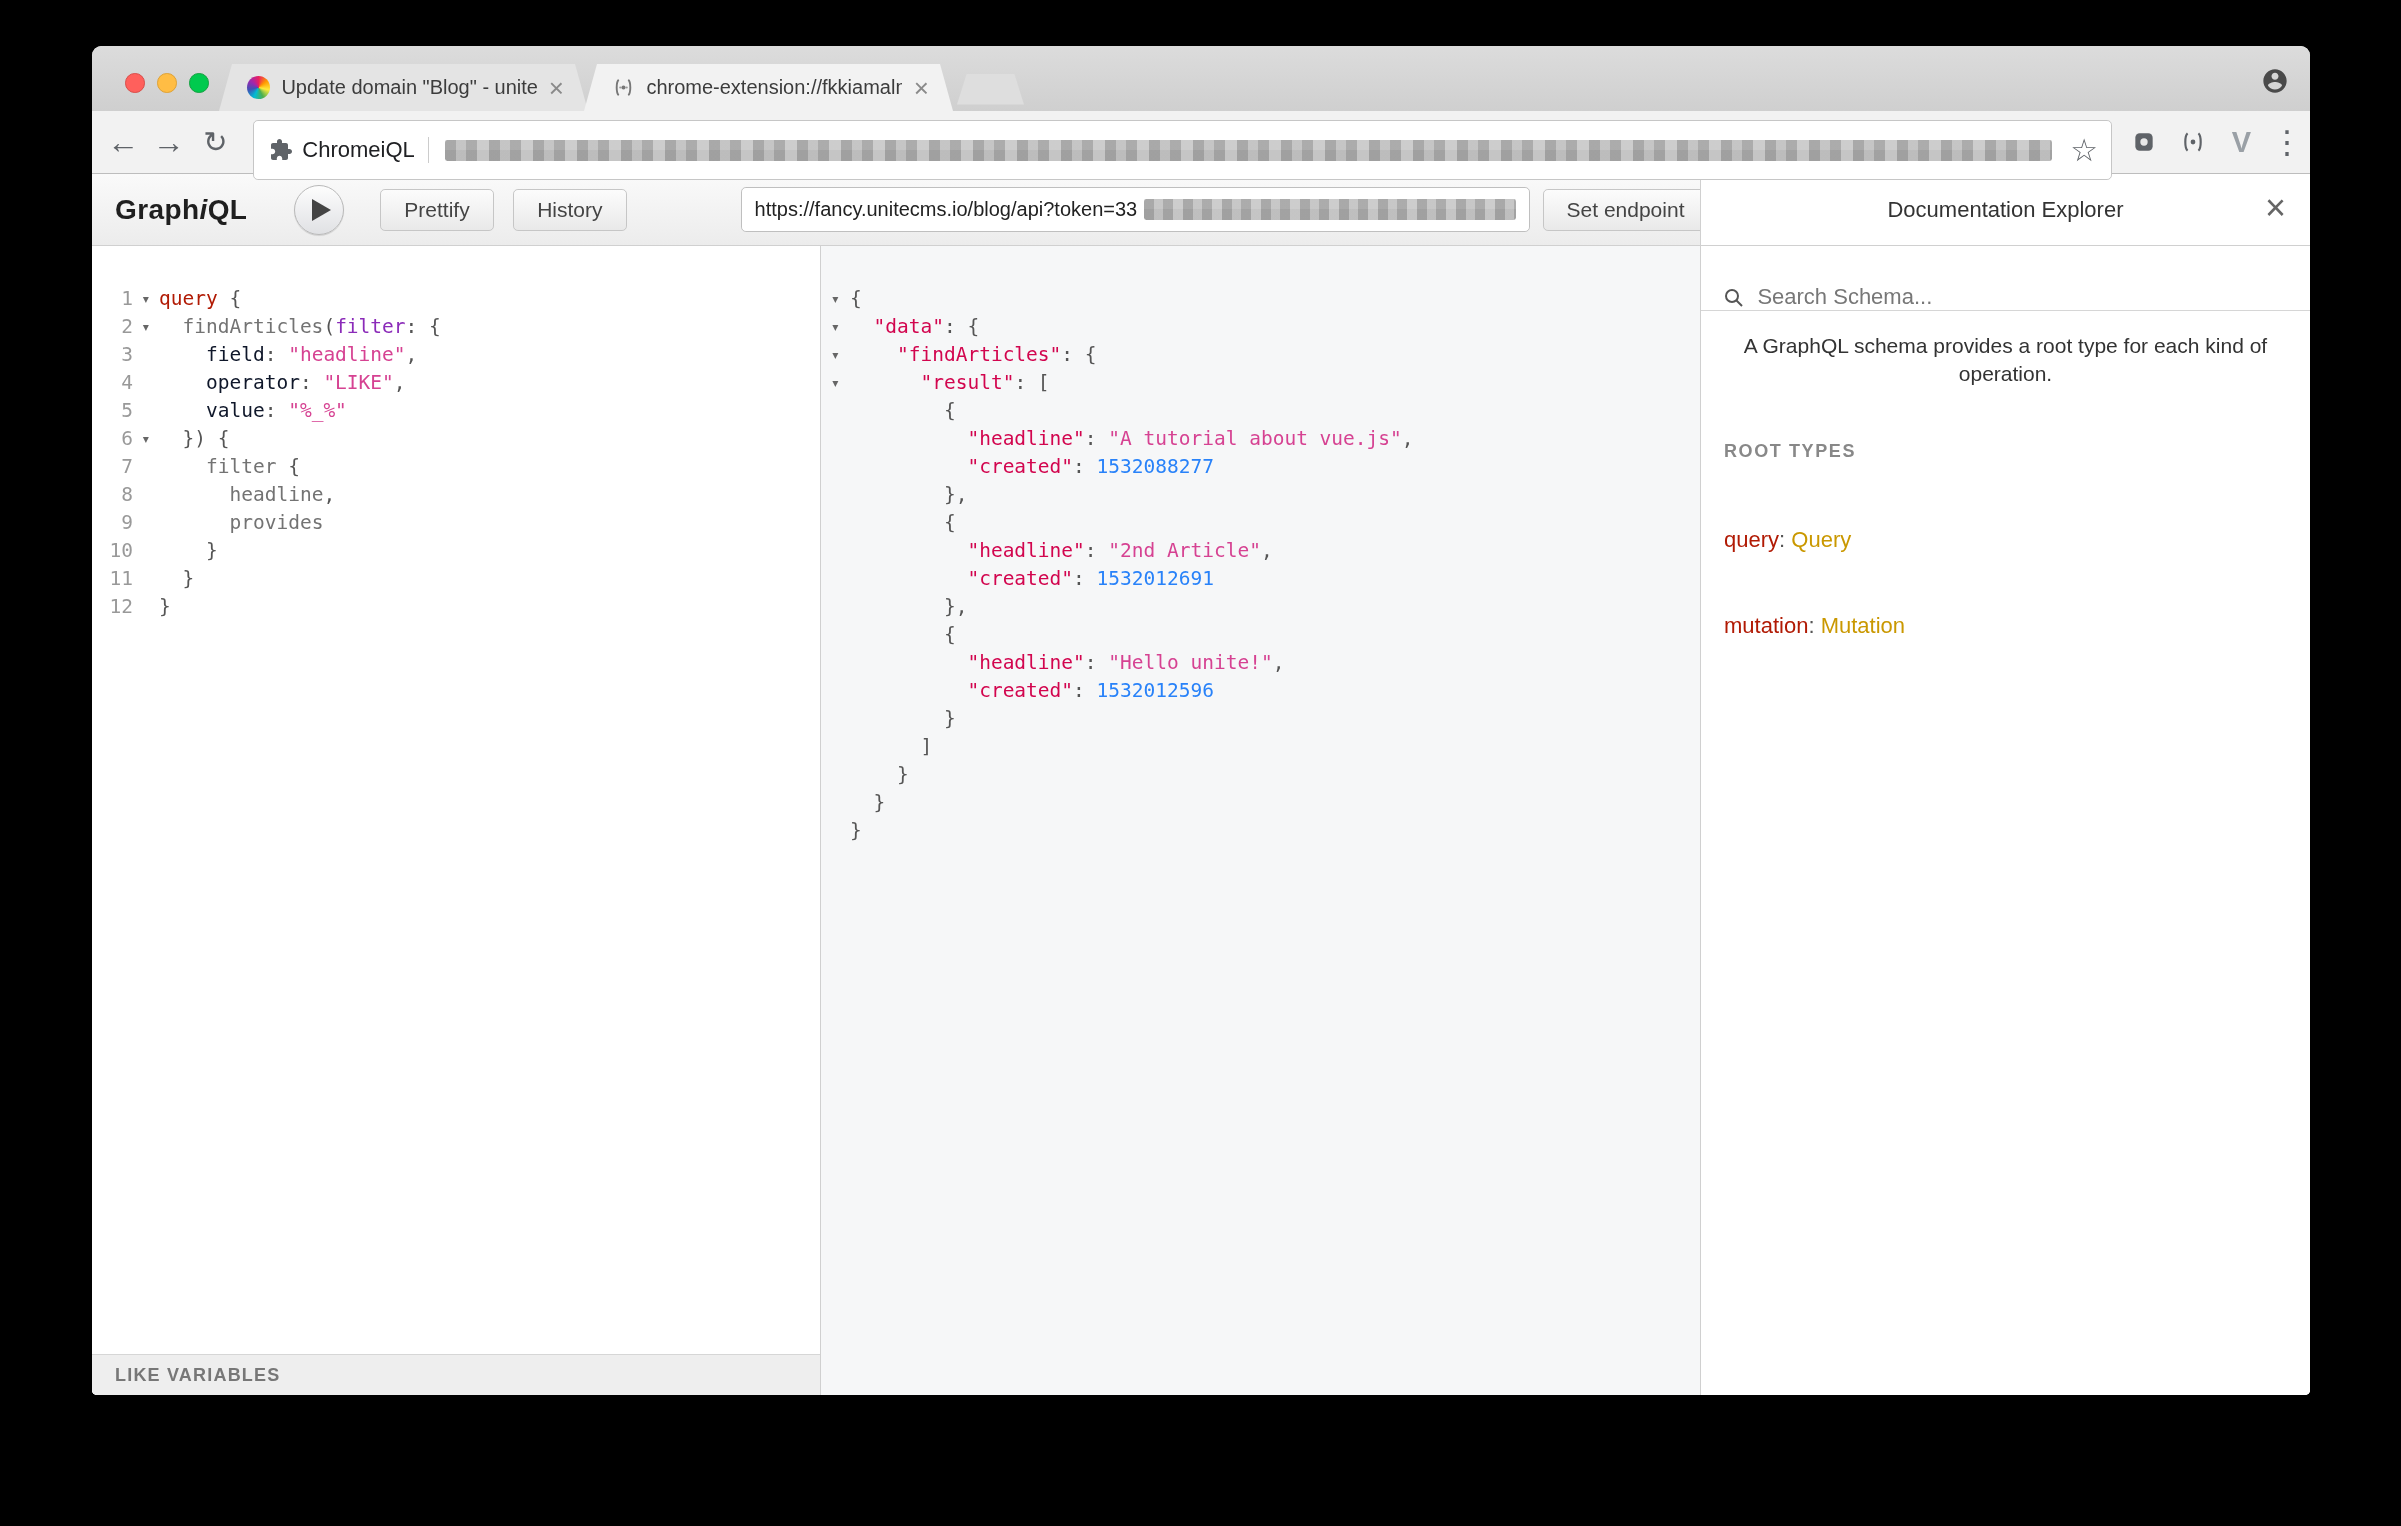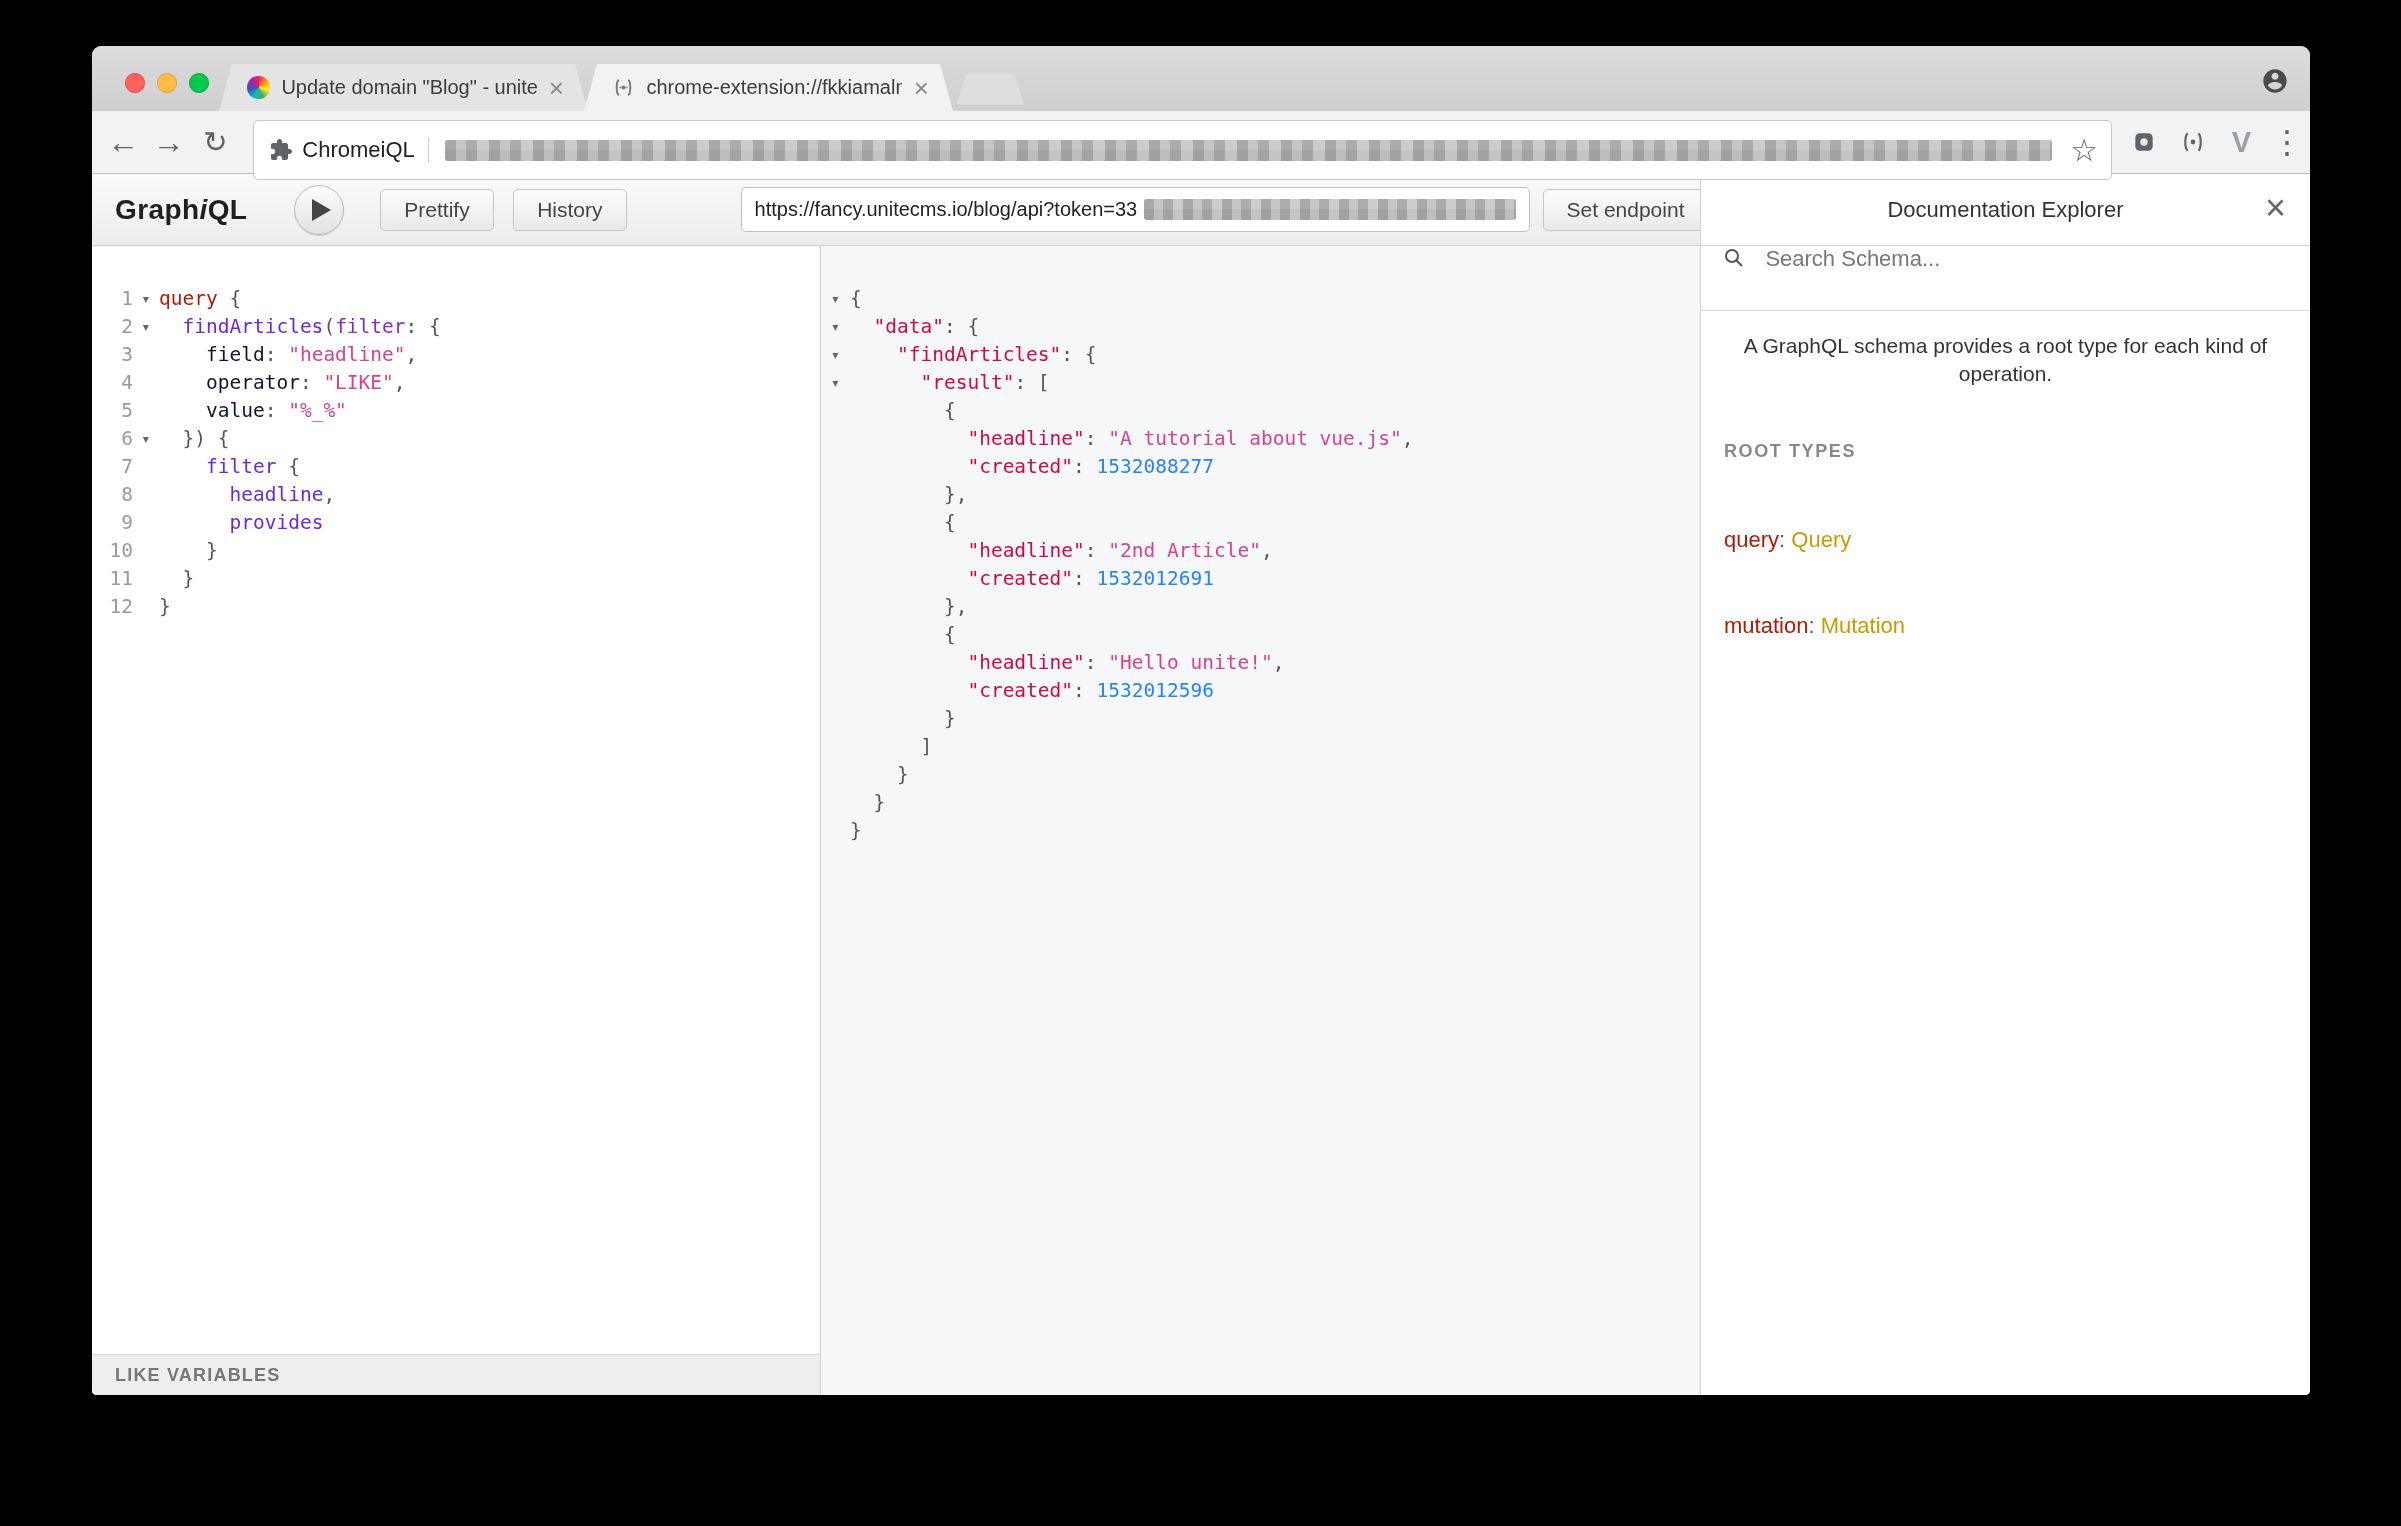--- a/index.html
+++ b/index.html
@@ -92,36 +92,36 @@
   .fold { width: 26px; flex: none; text-align: center; color: #666; font-size: 15.4px; }
   .code { white-space: pre; }
   .varbar { height: 41px; flex: none; background: #eee; border-top: 0.8px solid #d6d6d6;
     display: flex; align-items: center; padding-left: 23px; }
   .varbar-label { color: #777; font-weight: bold; font-size: 18px; letter-spacing: 1.2px; }
   .result-pane { flex: 1; background: #f6f7f8; border-left: 0.8px solid #d0d0d0; padding-top: 39px; overflow: hidden; }
   .rfold { width: 29px; flex: none; text-align: center; color: #666; font-size: 15.4px; }
 
   
   .tk-kw   { color: #B11A04; }
-  .tk-field{ color: #6d28d9; }
+  .tk-field{ color: #737373; }
   .tk-arg  { color: #8B2BB9; }
   .tk-attr { color: #0f172a; }
   .tk-str  { color: #D64292; }
   .tk-pun  { color: #555; }
   .tk-pln  { color: #141823; }
   .tk-key  { color: #D2054E; }
   .tk-num  { color: #2882F9; }
 
   
   .doc-panel { flex: 1; background: #fff; border-left: 0.8px solid #d0d0d0; display: flex; flex-direction: column; }
   .doc-titlebar { height: 72px; flex: none; border-bottom: 0.8px solid #d0d0d0; display: flex;
     align-items: center; justify-content: center; position: relative; }
   .doc-title { font-weight: normal; font-size: 22px; color: #333; text-align: right; }
   .doc-close { position: absolute; right: 24px; top: 0; height: 71px; line-height: 68px; font-size: 36px; color: #666; }
-  .doc-search { height: 65px; flex: none; border-bottom: 0.8px solid #d6d6d6; display: flex; align-items: flex-start; padding: 0 21px; gap: 8px; }
+  .doc-search { height: 65px; flex: none; border-bottom: 0.8px solid #d6d6d6; display: flex; align-items: flex-end; padding: 0 21px; }
   .doc-search input { border: none; outline: none; font-size: 22px; color: #333; margin-left: 11.4px;
     font-family: "Liberation Sans", sans-serif; width: 100%; background: transparent; }
   .doc-search input::placeholder { color: #777; }
   .doc-intro { padding: 21px 23px 8px; font-size: 21px; color: #333; line-height: 1.35; text-align: center; }
   .doc-cat-title { padding: 44px 23px 13px; color: #888; font-size: 18px; font-weight: bold; letter-spacing: 1.6px; }
   .doc-root-row { padding: 8px 23px; font-size: 22px; margin-top: 44px; }
   .dk-keyword { color: #B11A04; }
   .dk-pun { color: #555; }
   .dk-type { color: #CA9800; }
 

